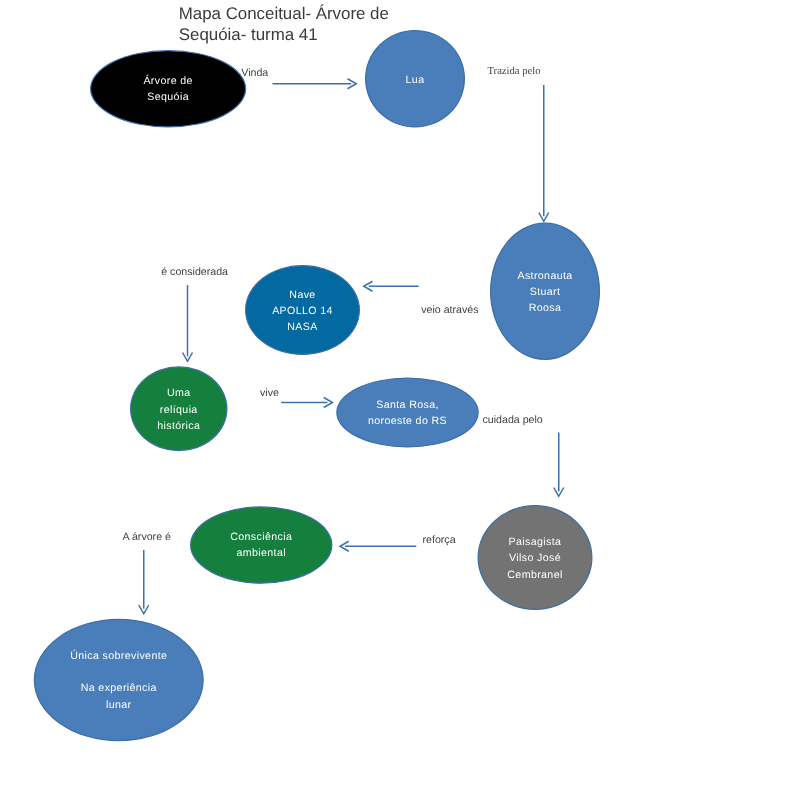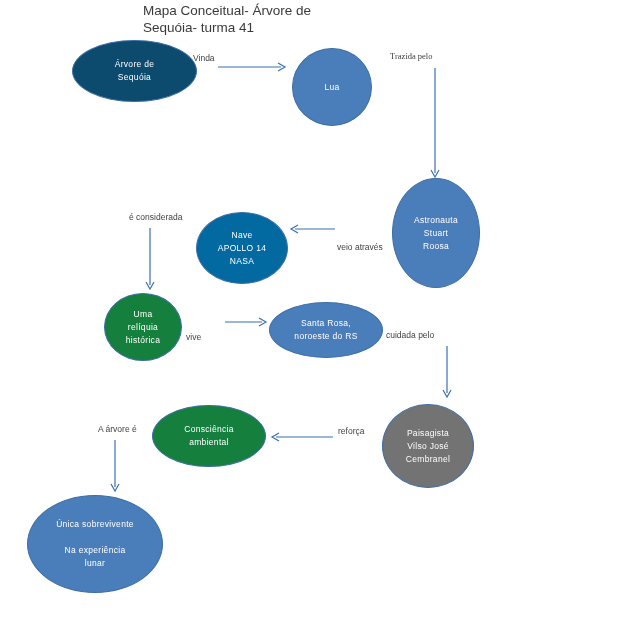--- a/index.html
+++ b/index.html
@@ -60,23 +60,23 @@
   }
   .arrow svg { display: block; overflow: visible; }
 </style>
 </head>
 <body>
 
 <div id="canvas">
   <div id="title">Mapa Conceitual- Árvore de
 Sequóia- turma 41</div>
   <div id="nodes-layer">
-      <div class="node" style="left: 72px; top: 40px; width: 125px; height: 62px; background: #0c4a6e; border-color: rgb(61, 110, 165); color: rgb(255, 255, 255);">Árvore de
+      <div class="node" style="left: 72px; top: 40px; width: 125px; height: 62px; background: #000000; border-color: rgb(61, 110, 165); color: rgb(255, 255, 255);">Árvore de
 Sequóia</div>
-      <div class="node" style="left: 292px; top: 48px; width: 80px; height: 78px; background: rgb(74, 126, 187); border-color: rgb(61, 110, 165); color: rgb(255, 255, 255);">Lua</div>
+      <div class="node" style="left: 292px; top: 24px; width: 80px; height: 78px; background: rgb(74, 126, 187); border-color: rgb(61, 110, 165); color: rgb(255, 255, 255);">Lua</div>
       <div class="node" style="left: 392px; top: 178px; width: 88px; height: 110px; background: rgb(74, 126, 187); border-color: rgb(61, 110, 165); color: rgb(255, 255, 255);">Astronauta
 Stuart
 Roosa</div>
       <div class="node" style="left: 196px; top: 212px; width: 92px; height: 72px; background: #0369a1; border-color: rgb(61, 110, 165); color: rgb(255, 255, 255);">Nave
 APOLLO 14
 NASA</div>
       <div class="node" style="left: 104px; top: 293px; width: 78px; height: 68px; background: #15803d; border-color: rgb(61, 110, 165); color: rgb(255, 255, 255);">Uma
 relíquia
 histórica</div>
       <div class="node" style="left: 269px; top: 302px; width: 114px; height: 56px; background: rgb(74, 126, 187); border-color: rgb(61, 110, 165); color: rgb(255, 255, 255);">Santa Rosa,
@@ -113,21 +113,21 @@
           <polyline points="8,1 1,5 8,9" fill="none" stroke="#3a6fb0" stroke-width="1.2"></polyline>
         </svg>
       </div>
       <div class="edge-label" style="left: 129px; top: 212px; color: rgb(63, 63, 63); text-align: center;">é considerada</div>
       <div class="arrow" style="left: 145px; top: 228px; width: 10px; height: 62px;">
         <svg width="10" height="62">
           <line x1="5" y1="0" x2="5" y2="57" stroke="#3a6fb0" stroke-width="1.2"></line>
           <polyline points="1,54 5,61 9,54" fill="none" stroke="#3a6fb0" stroke-width="1.2"></polyline>
         </svg>
       </div>
-      <div class="edge-label" style="left: 186px; top: 309px; color: rgb(63, 63, 63); margin-top: 23px;">vive</div>
+      <div class="edge-label" style="left: 208px; top: 309px; color: rgb(63, 63, 63);">vive</div>
       <div class="arrow" style="left: 225px; top: 317px; width: 42px; height: 10px;">
         <svg width="42" height="10">
           <line x1="0" y1="5" x2="37" y2="5" stroke="#3a6fb0" stroke-width="1.2"></line>
           <polyline points="34,1 41,5 34,9" fill="none" stroke="#3a6fb0" stroke-width="1.2"></polyline>
         </svg>
       </div>
       <div class="edge-label" style="left: 386px; top: 330px; color: rgb(63, 63, 63);">cuidada pelo</div>
       <div class="arrow" style="left: 442px; top: 346px; width: 10px; height: 52px;">
         <svg width="10" height="52">
           <line x1="5" y1="0" x2="5" y2="47" stroke="#3a6fb0" stroke-width="1.2"></line>

